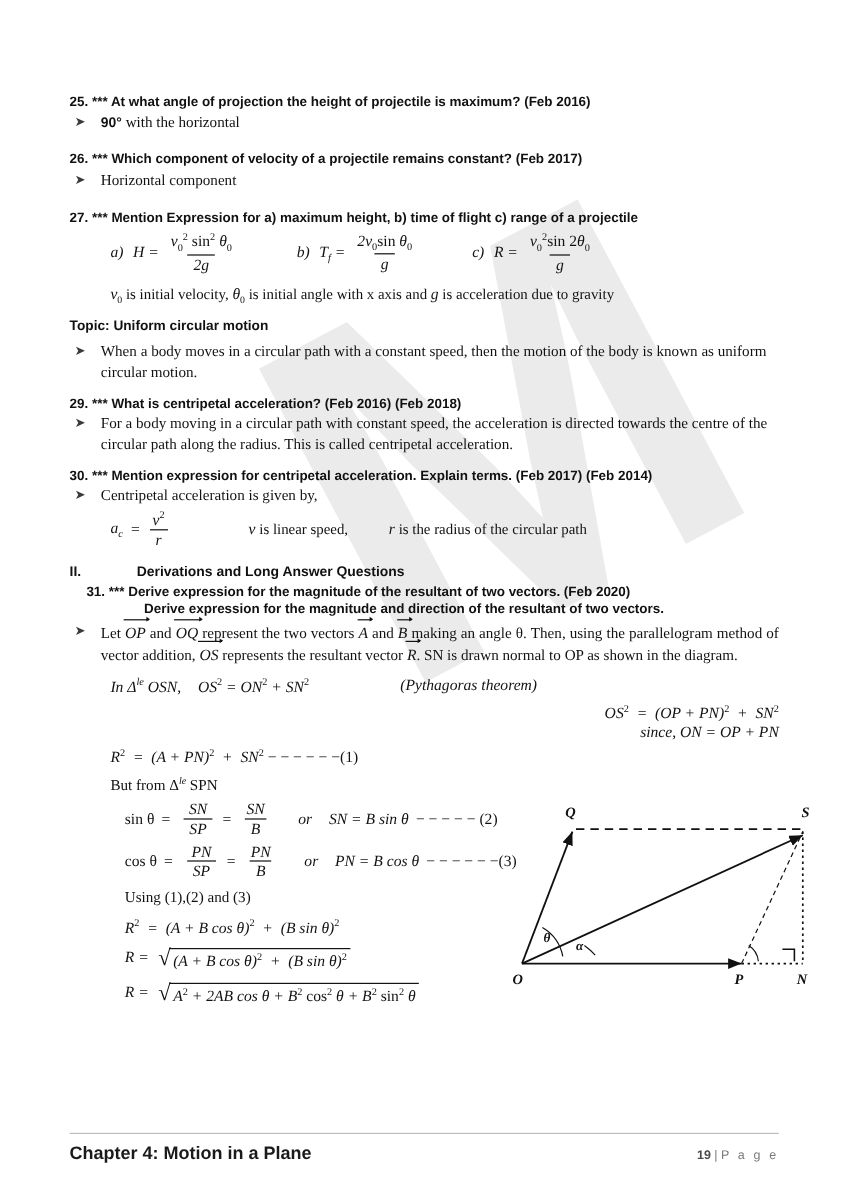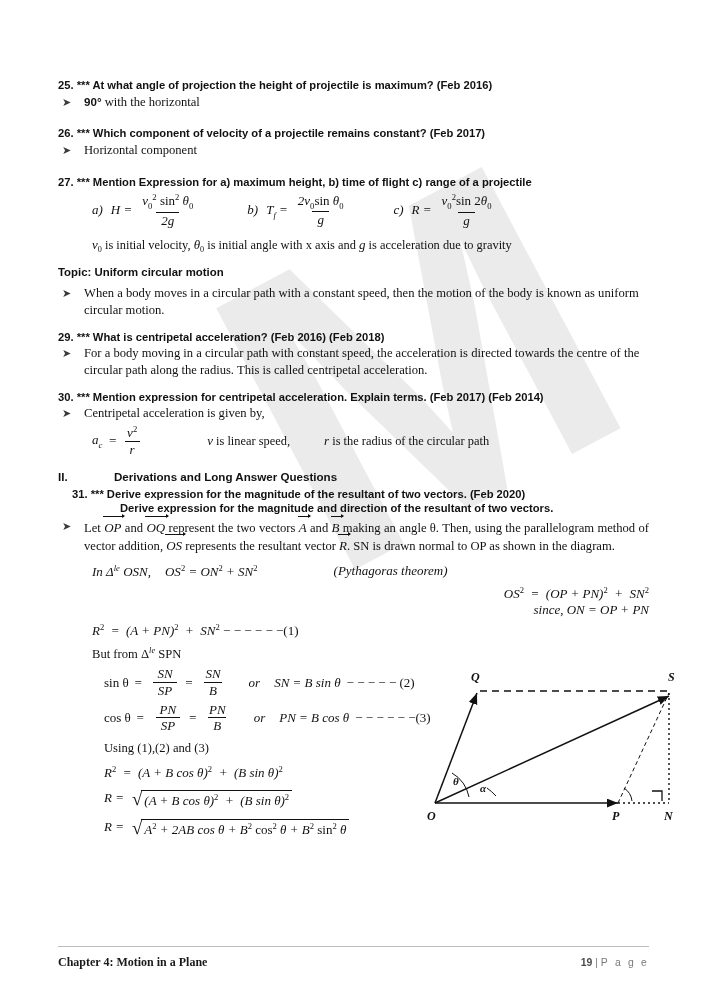--- a/index.html
+++ b/index.html
@@ -160,22 +160,22 @@
     position:absolute;
     left:58px;right:58px;bottom:30px;
     border-top:1px solid #bdbdbd;
     padding-top:8px;
     display:flex;
     justify-content:space-between;
     align-items:baseline;
     z-index:4;
   }
   .footer-left{
-    font-family:Liberation Serif, serif;
-    font-size:12px;
+    font-family:Liberation Sans, sans-serif;
+    font-size:15px;
     font-weight:700;
     color:#1a1a1a;
   }
   .footer-right{
     font-family:"Liberation Sans", sans-serif;
     font-size:10.4px;
     color:#7a7a7a;
   }
   .footer-right .pg{color:#4a4a4a;font-weight:700;}
   .footer-right .pw{letter-spacing:2.2px;}

